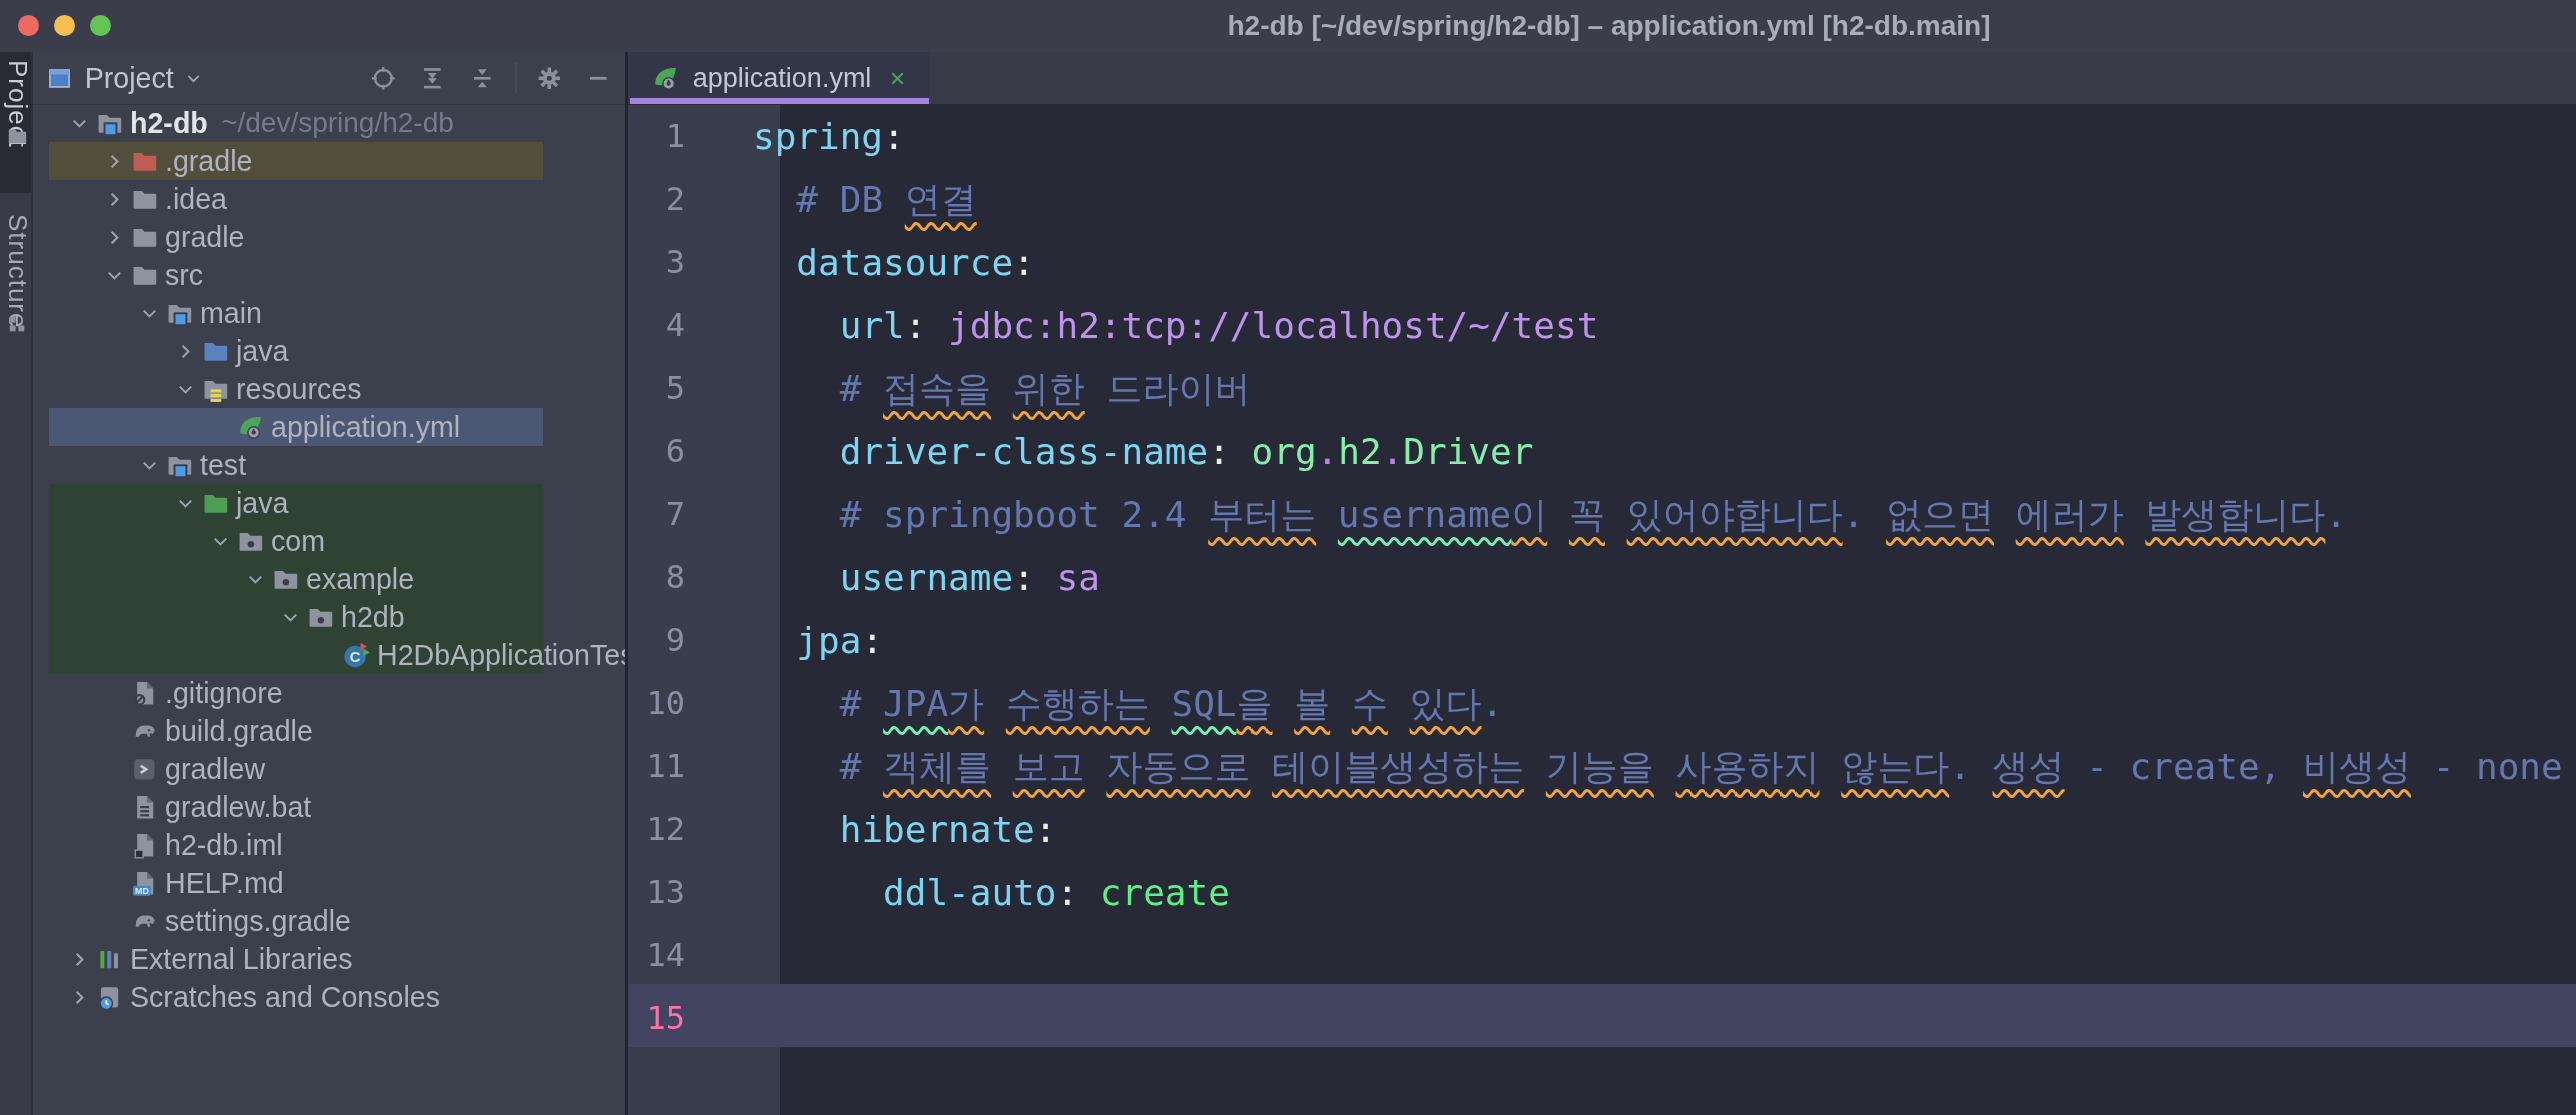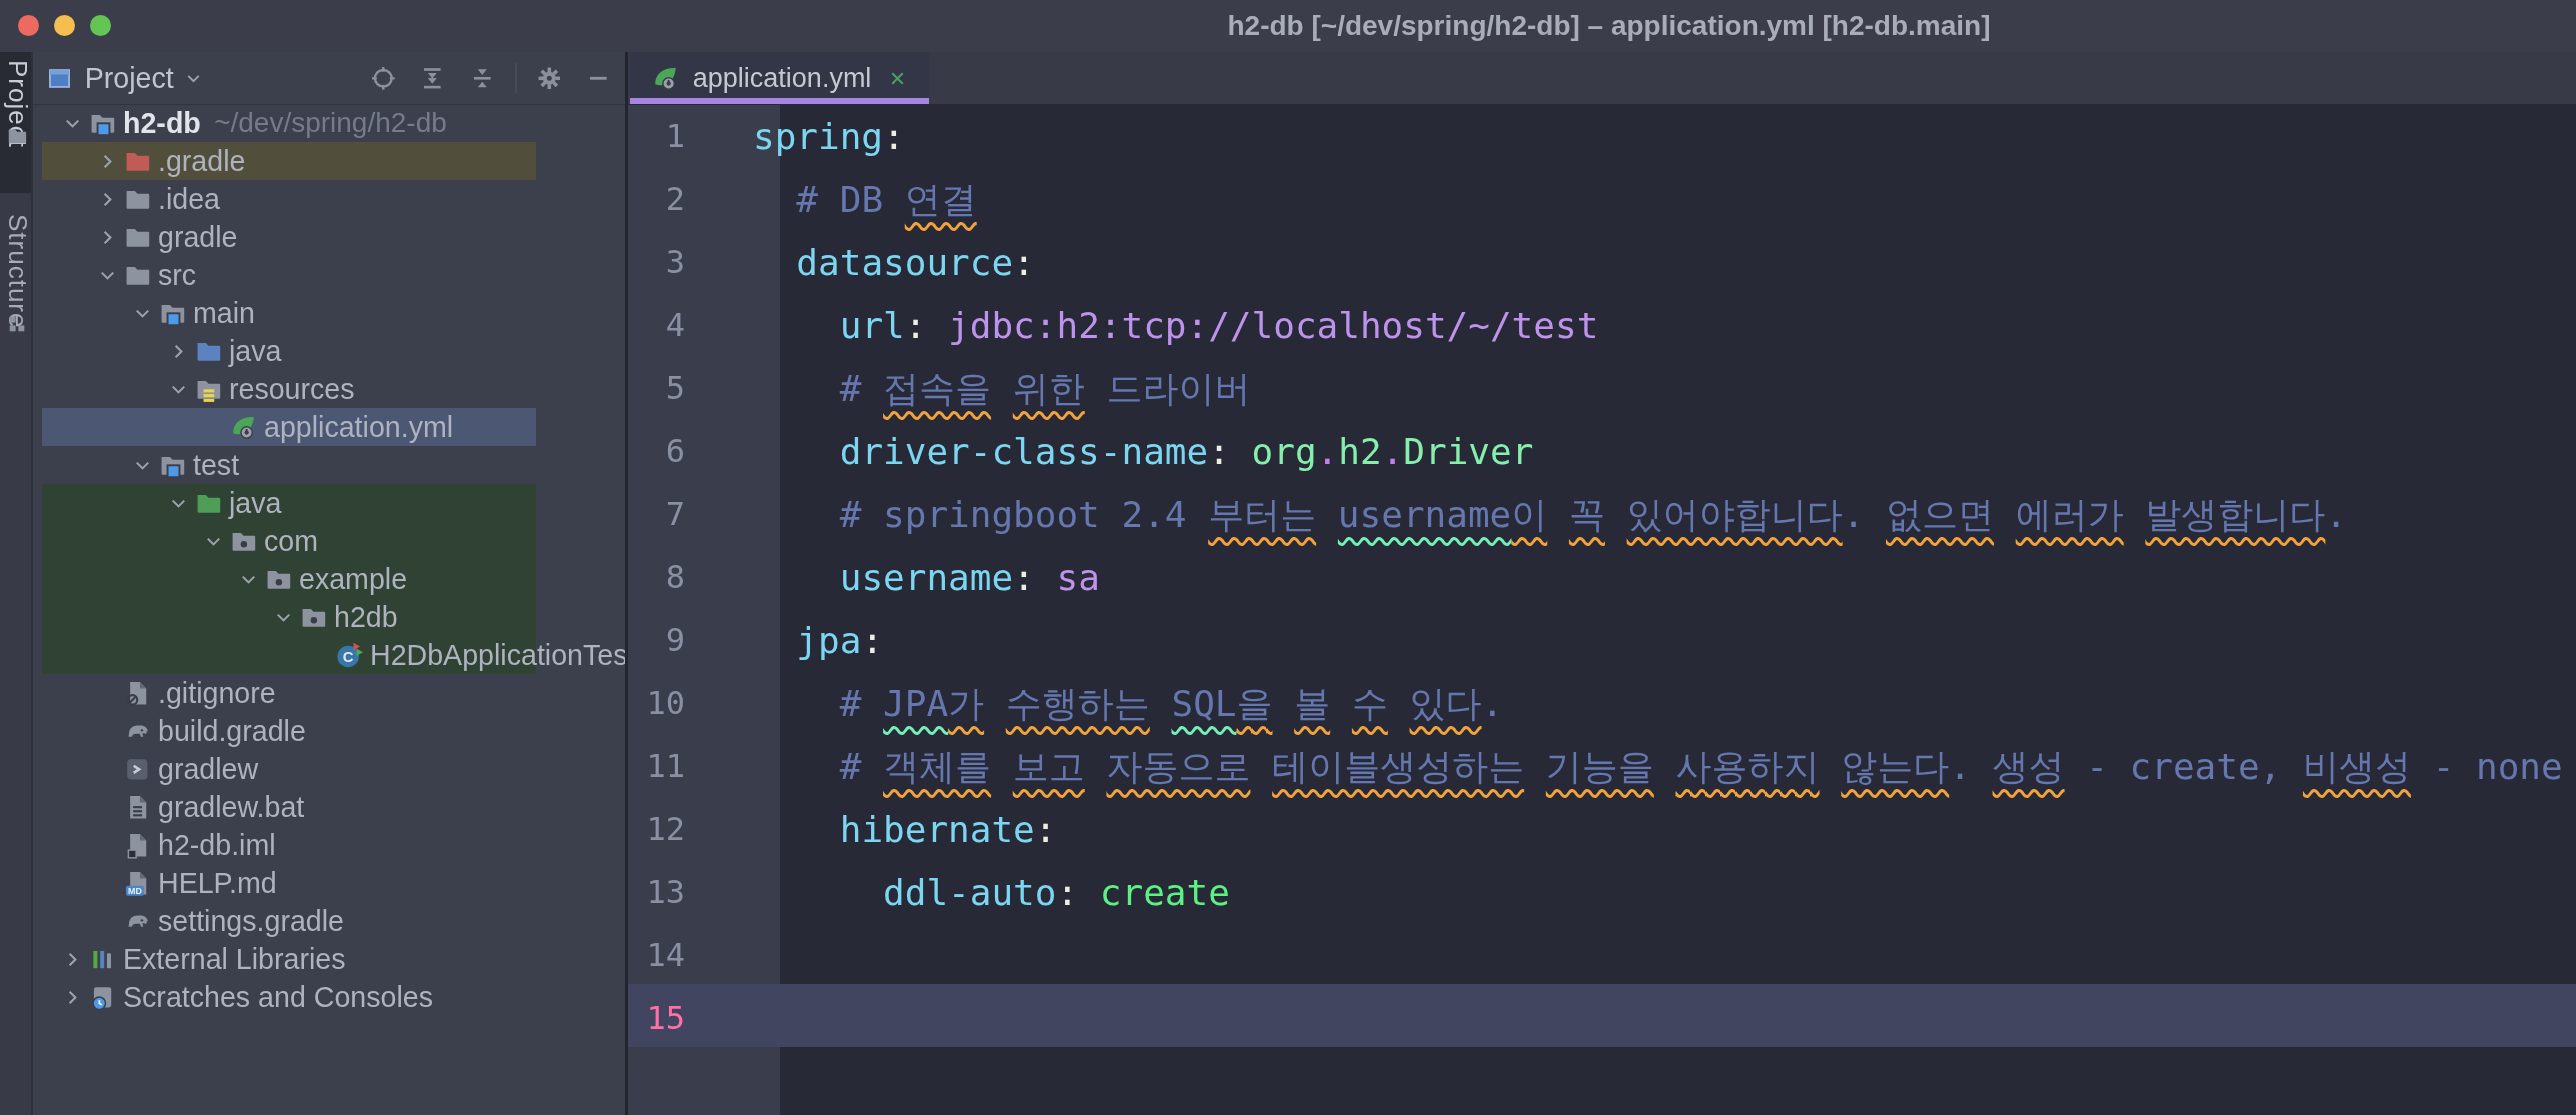--- a/index.html
+++ b/index.html
@@ -30,21 +30,21 @@
   #sidebar{position:absolute;left:33px;top:52px;width:595px;height:1063px;background:#3C3F4C;}
   #panel-header{position:absolute;left:0;top:0;width:595px;height:52px;display:flex;align-items:center;border-bottom:1px solid #31333F;}
   #panel-header .win-ic{width:27px;height:27px;margin-left:13.3px;}
   #panel-title{font-size:28.6px;color:#C2C5CF;margin-left:11.4px;}
   #panel-title-chev{width:21px;height:21px;margin-left:9.5px;}
   #hdr-spacer{flex:1;}
   .hdr-btn{width:28.6px;height:28.6px;margin:0 10.5px;}
   .hdr-sep{width:1.9px;height:30.5px;background:#54576476;margin:0 7.6px;}
   #hdr-min{margin-right:15.2px;}
   
-  #tree{position:absolute;left:9px;top:52px;width:494px;}
+  #tree{position:absolute;left:16px;top:52px;width:494px;}
   .trow{height:38px;display:flex;align-items:center;white-space:nowrap;font-size:28.6px;color:#AFB3BF;}
   .trow .sp{flex:0 0 auto;height:1px;}
   .trow .chev{flex:0 0 27px;height:23px;display:flex;align-items:center;}
   .trow .chev svg{width:23px;height:23px;}
   .trow .fic{flex:0 0 34px;height:28.6px;display:flex;align-items:center;}
   .trow .fic svg{width:28.6px;height:28.6px;}
   .trow .lbl{margin-left:1px;}
   .trow .lbl.bold{font-weight:bold;color:#E2E4EB;}
   .trow .sfx{margin-left:13.3px;color:#757B8A;font-size:28px;}
   .bg-olive{background:#514E3B;}

